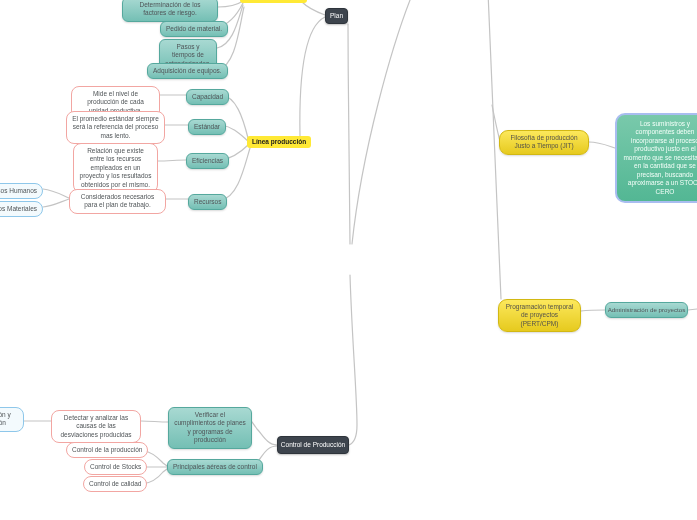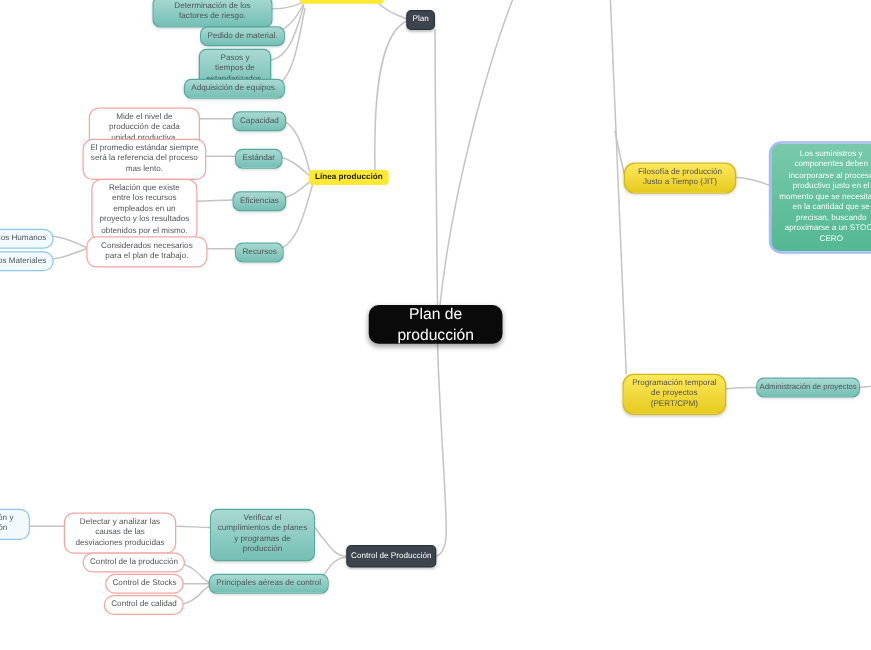--- a/index.html
+++ b/index.html
@@ -85,21 +85,20 @@
     <path d="M350,275 C352,340 357,395 357,425 C357,437 354,443 349,445"></path>
     <path d="M277,445 C267,445 262,434 257,429 C254,425 253,423 252,422"></path>
     <path d="M277,446 C267,446 263,455 259,460 C257,464 256,466 256,468"></path>
     <path d="M168,422 C159,422 150,421 141,421"></path>
     <path d="M51,421 C42,421 32,421 23,421"></path>
     <path d="M144,451 C153,452 159,459 163,463 L167,466"></path>
     <path d="M141,467 C150,467 158,467 167,467"></path>
     <path d="M142,484 C152,483 159,477 163,472 L167,469"></path>
   </svg>
 
-  <div class="node black" style="left:295px;top:244px;width:107px;height:31px;">Plan de producción</div>
 
   <div class="node dark nowrap" style="left:325px;top:8px;width:23px;height:16px;">Plan</div>
   <div class="node yellowflat nowrap" style="left:240px;top:-13px;height:16px;">Fases elaboración</div>
   <div class="node teal" style="left:122px;top:-3px;width:96px;">Determinación de los factores de riesgo.</div>
   <div class="node teal nowrap" style="left:160px;top:21px;">Pedido de material.</div>
   <div class="node teal" style="left:159px;top:39px;width:58px;">Pasos y tiempos de estandarizados.</div>
   <div class="node teal nowrap" style="left:147px;top:63px;">Adquisición de equipos.</div>
 
   <div class="node yellowflat nowrap" style="left:247px;top:136px;">Línea producción</div>
   <div class="node pink" style="left:71px;top:86px;width:89px;">Mide el nivel de producción de cada unidad productiva.</div>

